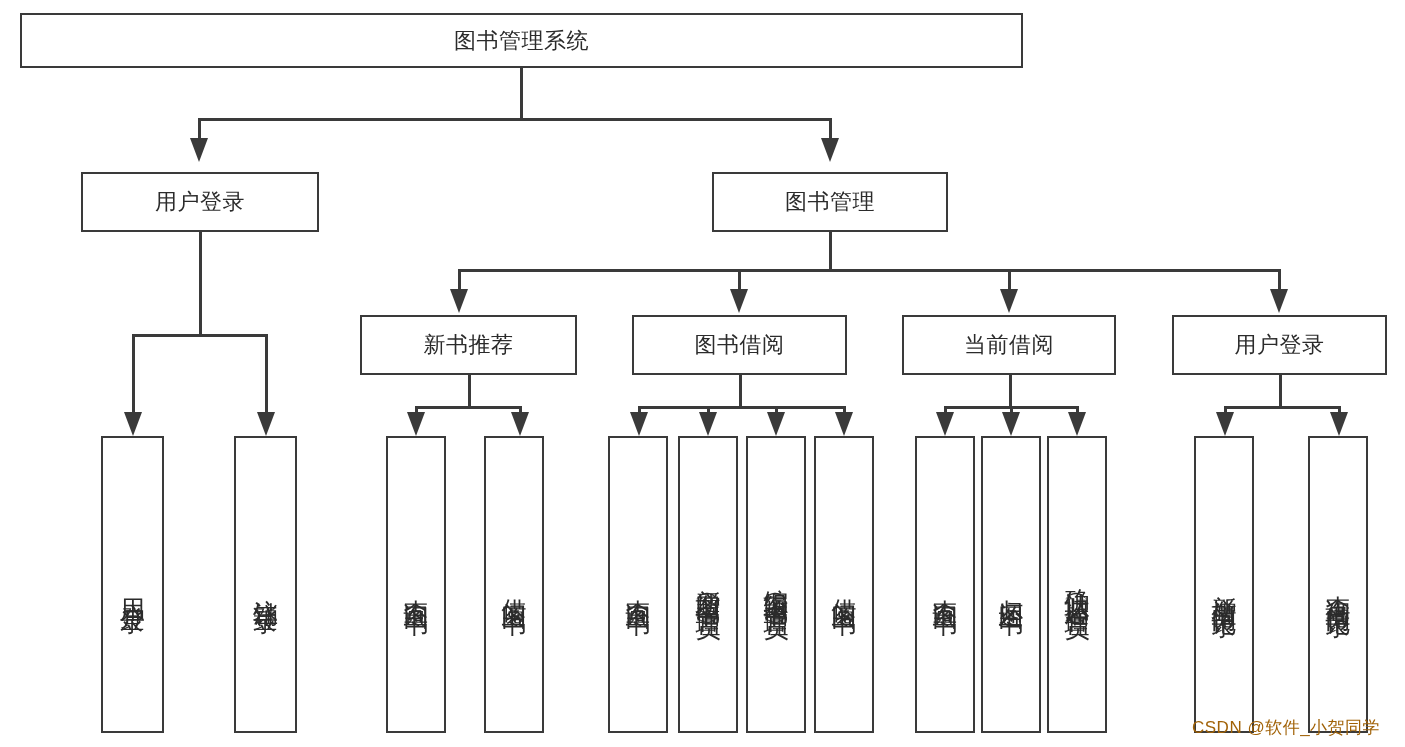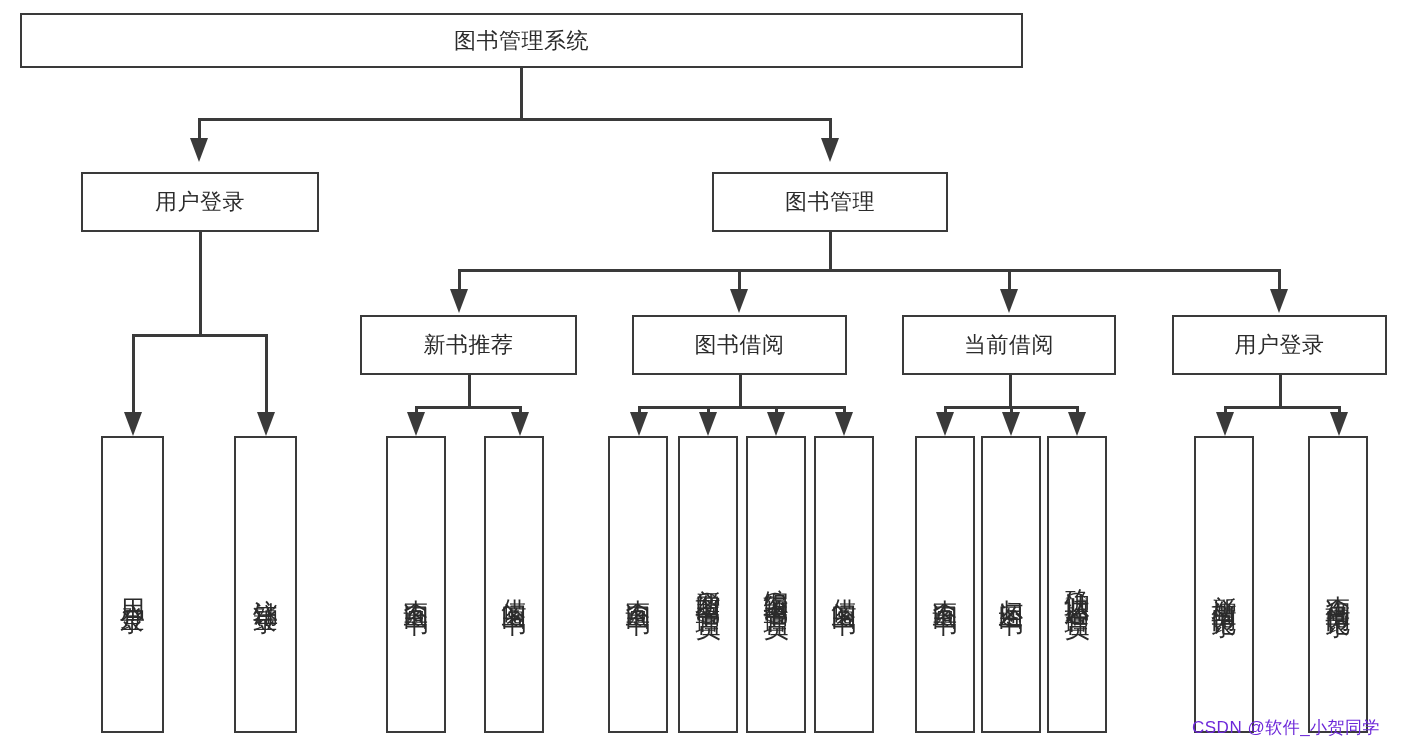--- a/index.html
+++ b/index.html
@@ -60,21 +60,21 @@
   .arrow {
     position: absolute;
     width: 0;
     height: 0;
     border-left: 9px solid transparent;
     border-right: 9px solid transparent;
     border-top: 24px solid #3a3a3a;
   }
   .watermark {
     position: absolute;
-    color: #6d28d9;
+    color: #a16207;
     font-size: 17px;
     letter-spacing: 0.5px;
     white-space: nowrap;
     user-select: none;
   }
 </style>
 </head>
 <body>
 
 <div id="canvas">

